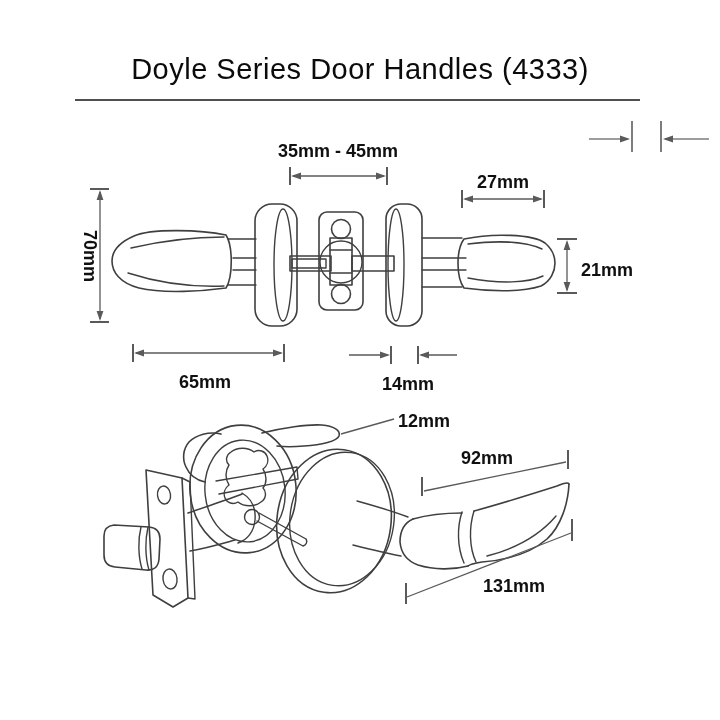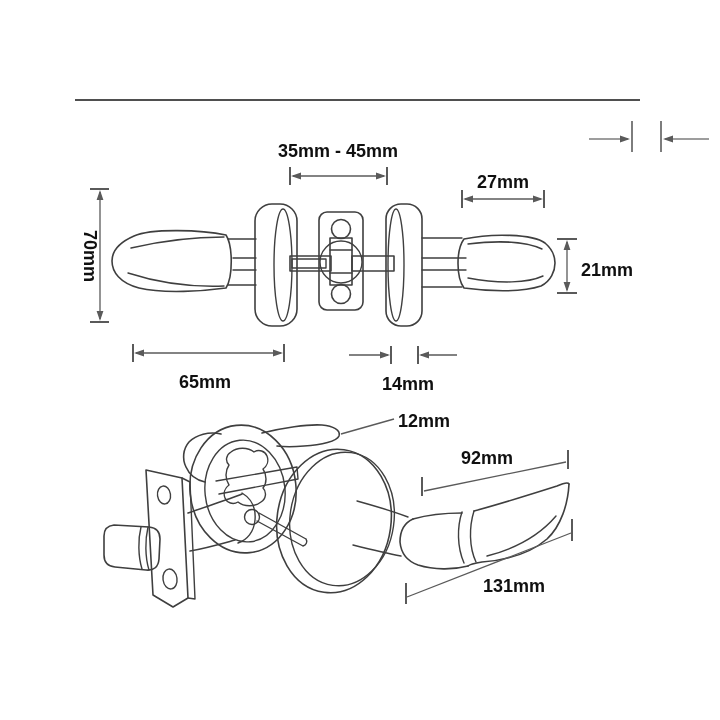--- a/index.html
+++ b/index.html
@@ -24,20 +24,21 @@
   .tick { stroke:#5a5a5a; stroke-width:2; fill:none; }
   .arr  { fill:#5a5a5a; stroke:none; }
   .gauge { stroke:#7d7d7d; }
   .lbl  { font-family:"Liberation Sans", sans-serif; font-size:18px; font-weight:bold; fill:#101010; }
 </style>
 </head>
 <body>
 
 <div class="page">
 
+  <div class="title">Doyle Series Door Handles (4333)</div>
   <div class="title-rule"></div>
 
   <svg width="720" height="720" viewBox="0 0 720 720">
 
     <g>
 
       <g>
         <path class="ln" d="M226,235 C202,230 152,228 134,236 C118,243 112,251 112,261 C112,272 120,283 139,288 C164,294 204,291 226,288 C233,277 233,246 226,235 Z"></path>
         <path class="ln2" d="M131,248 C165,240 198,237 224,237"></path>
         <path class="ln2" d="M128,273 C162,284 198,287 224,286"></path>

